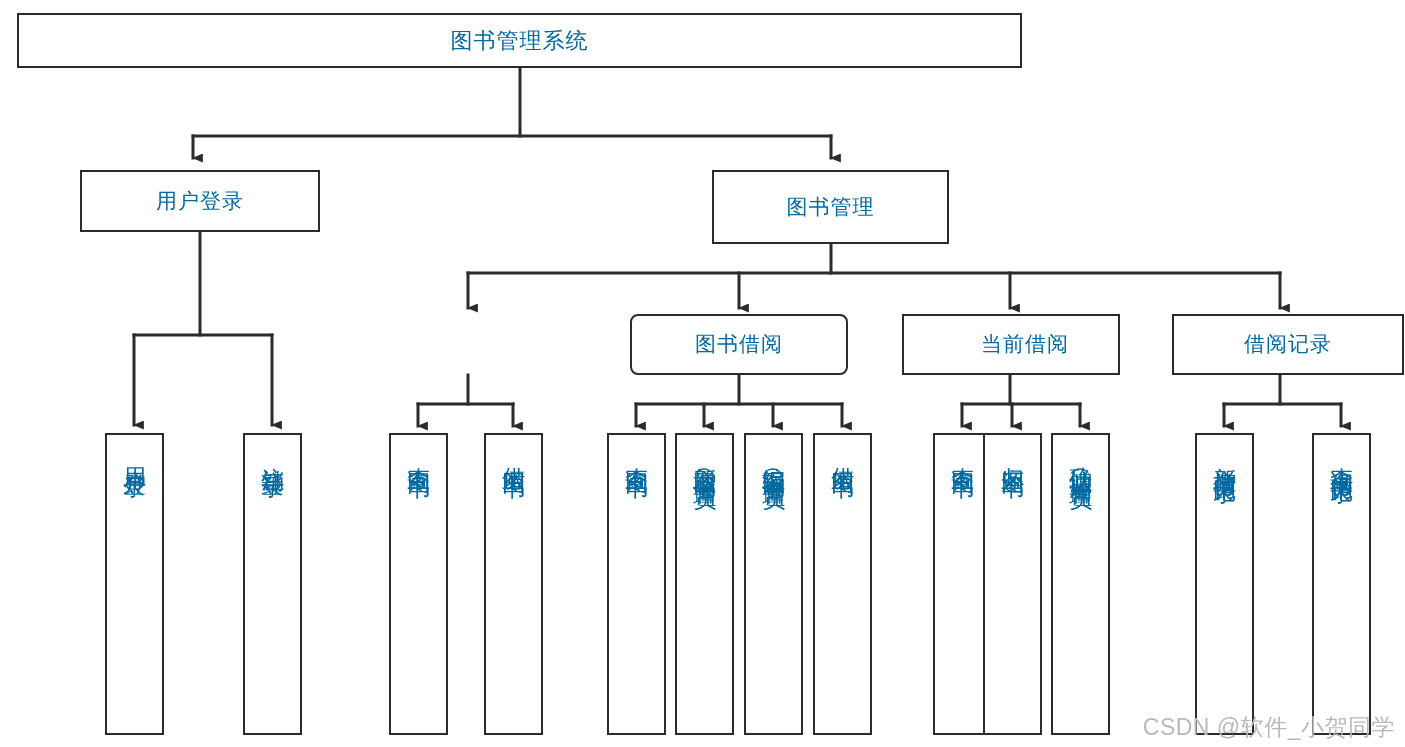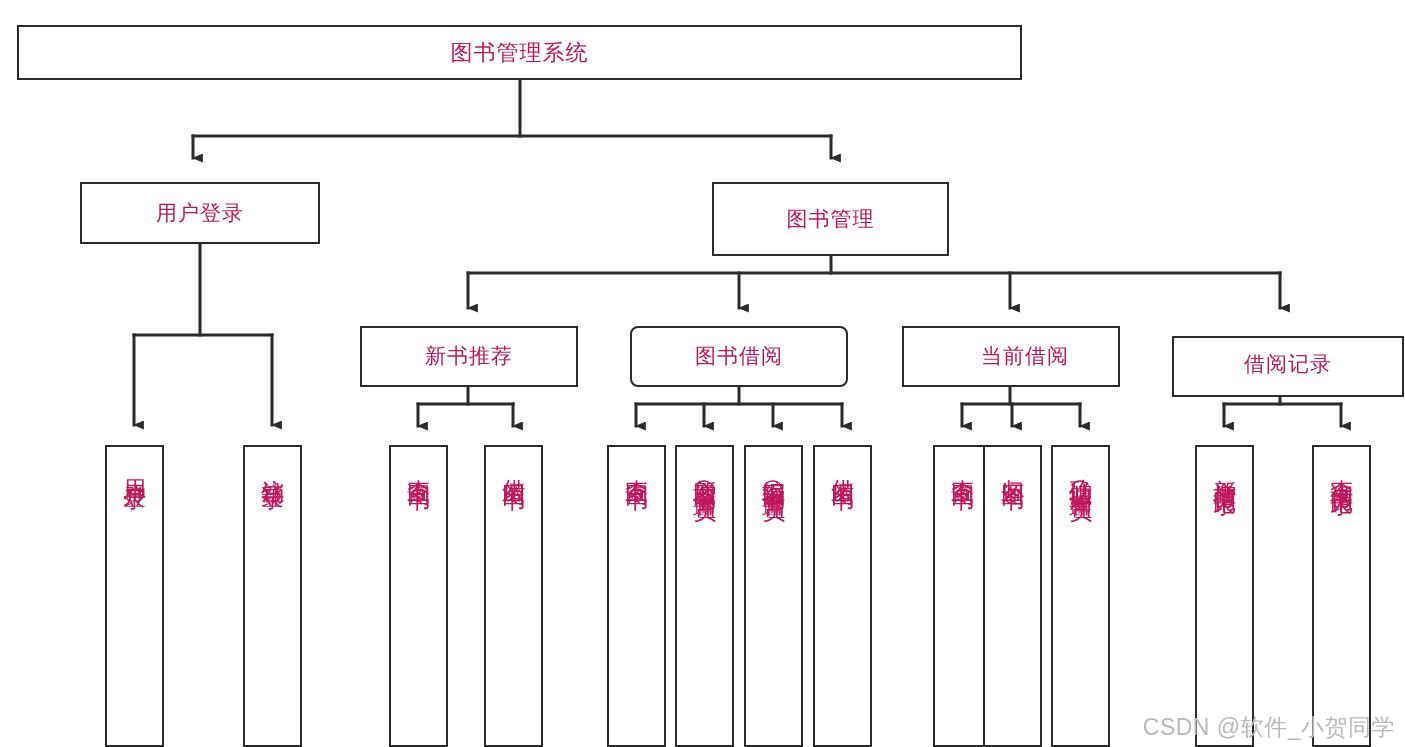--- a/index.html
+++ b/index.html
@@ -13,22 +13,21 @@
   svg.wires{position:absolute;left:0;top:0;width:1405px;height:747px;pointer-events:none;}
 
   .node{
     position:absolute;
     box-sizing:border-box;
     background:#ffffff;
     border:2px solid #2b2b2b;
     display:flex;
     align-items:center;
     justify-content:center;
-    color:#be185d;
-    margin-top:12px;
+    color:#0369a1;
   }
   .node .label{
     display:block;
     text-align:center;
     line-height:1.15;
     white-space:nowrap;
   }
   
   .node.h .label{
     font-size:21px;
@@ -124,33 +123,30 @@
   </div>
 
   <div class="node h" style="left:80px;top:170px;width:240px;height:62px;">
     <span class="label">用户登录</span>
   </div>
 
   <div class="node h" style="left:712px;top:170px;width:237px;height:74px;">
     <span class="label">图书管理</span>
   </div>
 
-  <div class="node h" style="left:360px;top:314px;width:218px;height:61px;">
-    <span class="label">新书推荐</span>
-  </div>
 
   <div class="node h" style="left:630px;top:314px;width:218px;height:61px;border-radius:8px;">
     <span class="label">图书借阅</span>
   </div>
 
   <div class="node h" style="left:902px;top:314px;width:218px;height:61px;padding-left:28px;">
     <span class="label">当前借阅</span>
   </div>
 
-  <div class="node h" style="left:1172px;top:324px;width:232px;height:61px;font-family:Liberation Mono, monospace;">
+  <div class="node h" style="left:1172px;top:314px;width:232px;height:61px;">
     <span class="label">借阅记录</span>
   </div>
 
   <div class="node v" style="left:105px;top:433px;width:59px;height:302px;">
     <span class="label">用户登录</span>
   </div>
   <div class="node v" style="left:243px;top:433px;width:59px;height:302px;">
     <span class="label">注销登录</span>
   </div>
 

